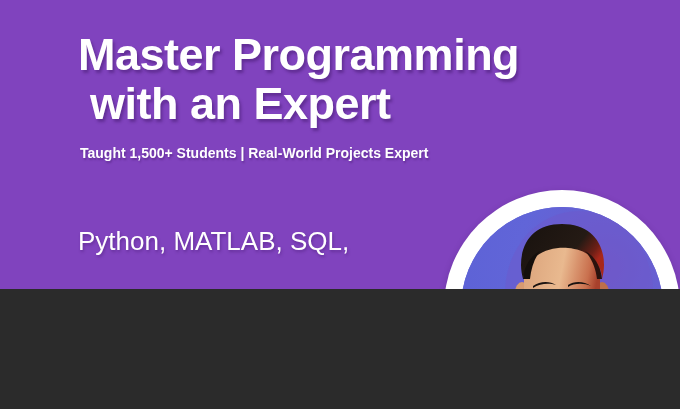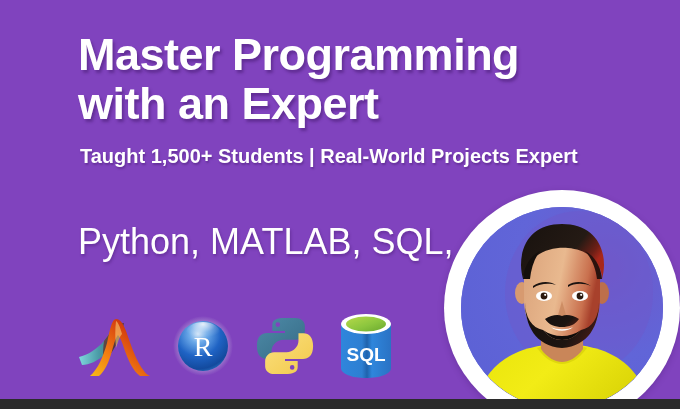--- a/index.html
+++ b/index.html
@@ -8,60 +8,60 @@
     padding: 0;
     background: #2b2b2b;
   }
   body {
     font-family: "Liberation Sans", sans-serif;
   }
 
   .banner {
     position: relative;
     width: 680px;
-    height: 399px;
+    height: 289px;
     overflow: hidden;
     background: #8043be;
   }
 
   
   .headline {
     position: absolute;
     left: 78px;
     top: 30px;
     width: 520px;
     color: #ffffff;
     font-size: 45px;
     line-height: 49px;
     font-weight: 700;
     letter-spacing: -0.5px;
     text-shadow: 2px 3px 3px rgba(60, 20, 100, 0.45);
     white-space: nowrap;
   }
-  .headline .l2 { display: block; }
+  .headline .l2 { display: block; margin-left: 12px; }
 
   .subtitle {
     position: absolute;
     left: 80px;
     top: 145px;
     color: #ffffff;
-    font-size: 20px;
+    font-size: 14px;
     font-weight: 700;
     letter-spacing: 0px;
     text-shadow: 1px 2px 2px rgba(60, 20, 100, 0.40);
     white-space: nowrap;
   }
 
   
   .skills {
     position: absolute;
     left: 78px;
     top: 225px;
     color: #ffffff;
-    font-size: 36px;
+    font-size: 26px;
     line-height: 33px;
     font-weight: 500;
     letter-spacing: 0px;
     text-shadow: 1px 2px 3px rgba(60, 20, 100, 0.40);
     white-space: nowrap;
   }
   .skills .s2 { display: block; }
 
   
   .logo-row {

